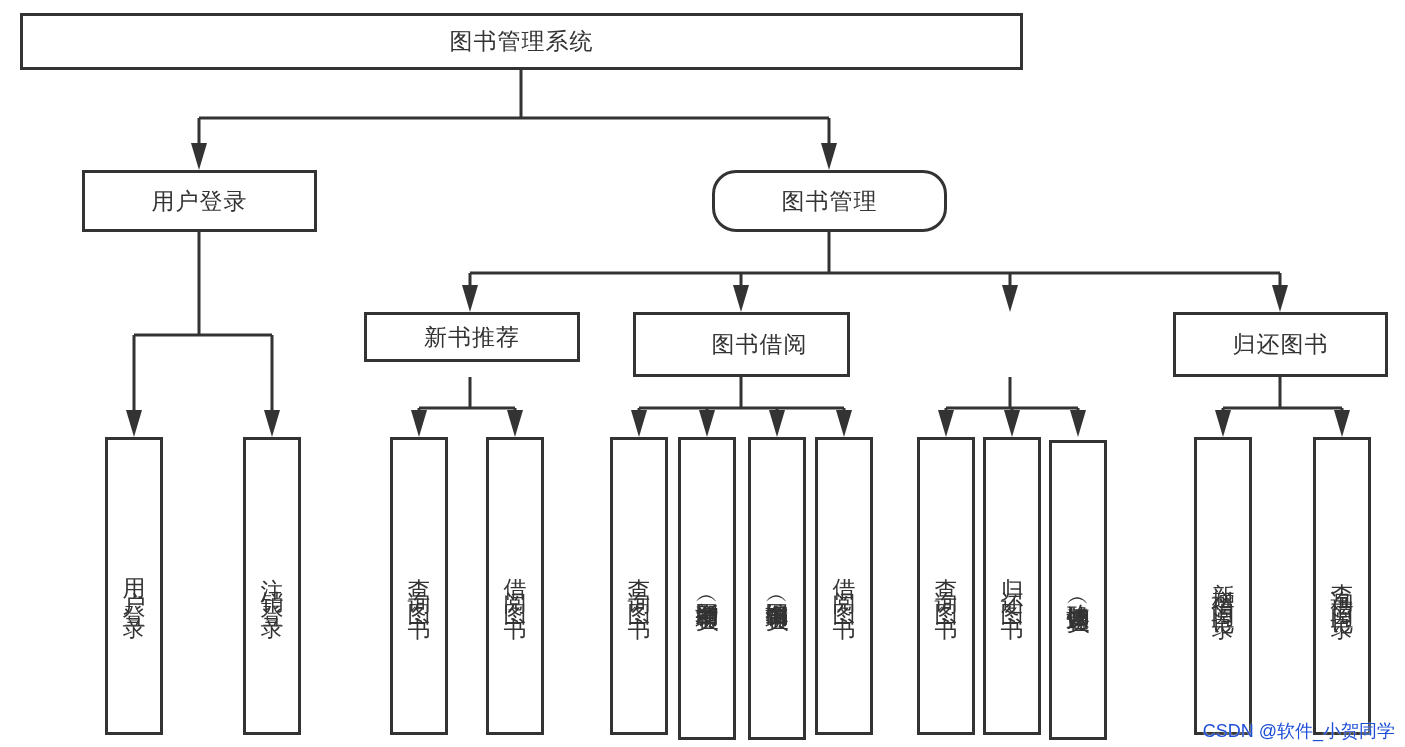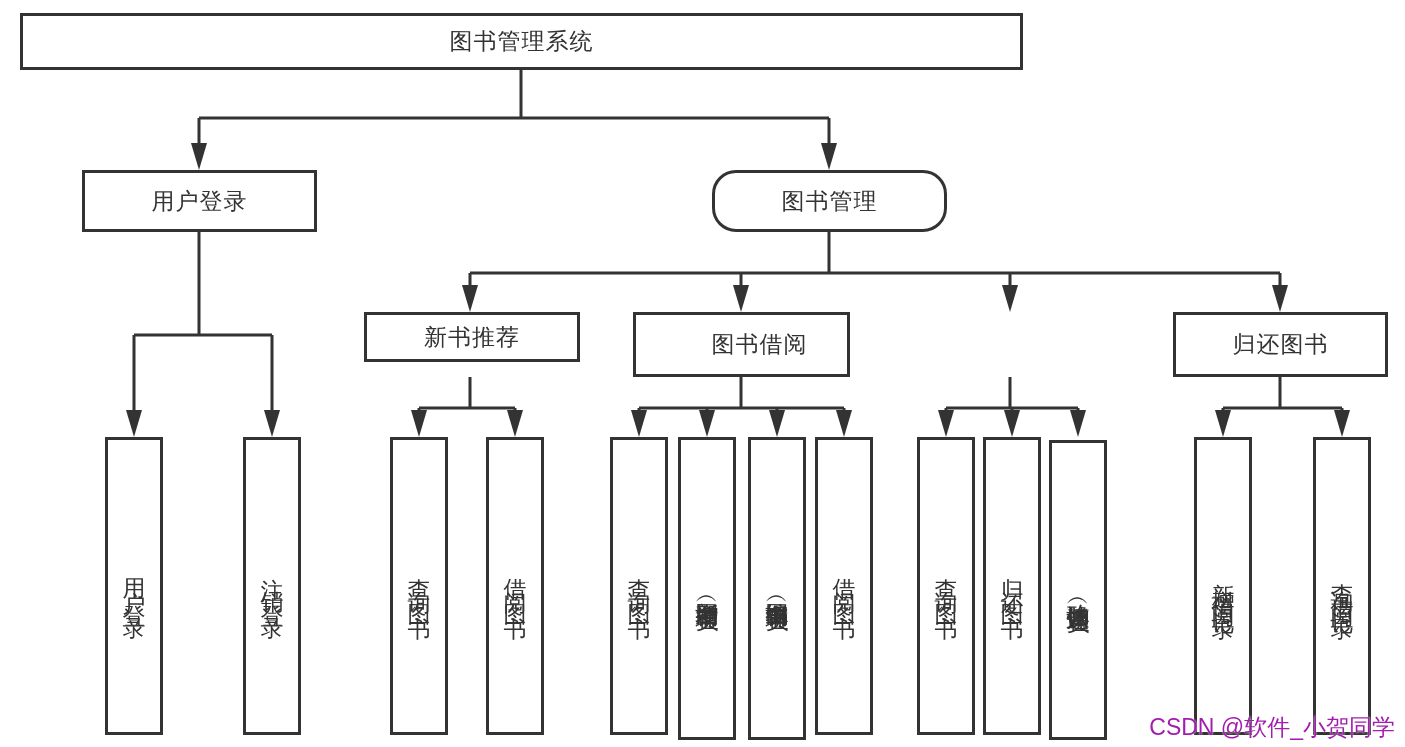--- a/index.html
+++ b/index.html
@@ -49,22 +49,22 @@
     line-height: 1;
     white-space: nowrap;
   }
   .ls-lg .vtext { letter-spacing: 13px; }
   .ls-md .vtext { letter-spacing: 7px; }
   .ls-sm .vtext { letter-spacing: 1px; }
   .watermark {
     position: absolute;
     right: 10px;
     bottom: 4px;
-    font-size: 23px;
-    color: #a21caf;
+    font-size: 18px;
+    color: #1d4ed8;
     text-shadow: 0 0 2px #ffffff;
     white-space: nowrap;
   }
 </style>
 </head>
 <body>
 
 <div class="canvas">
 
   <svg class="connectors" viewBox="0 0 1405 747" xmlns="http://www.w3.org/2000/svg" aria-hidden="true">

